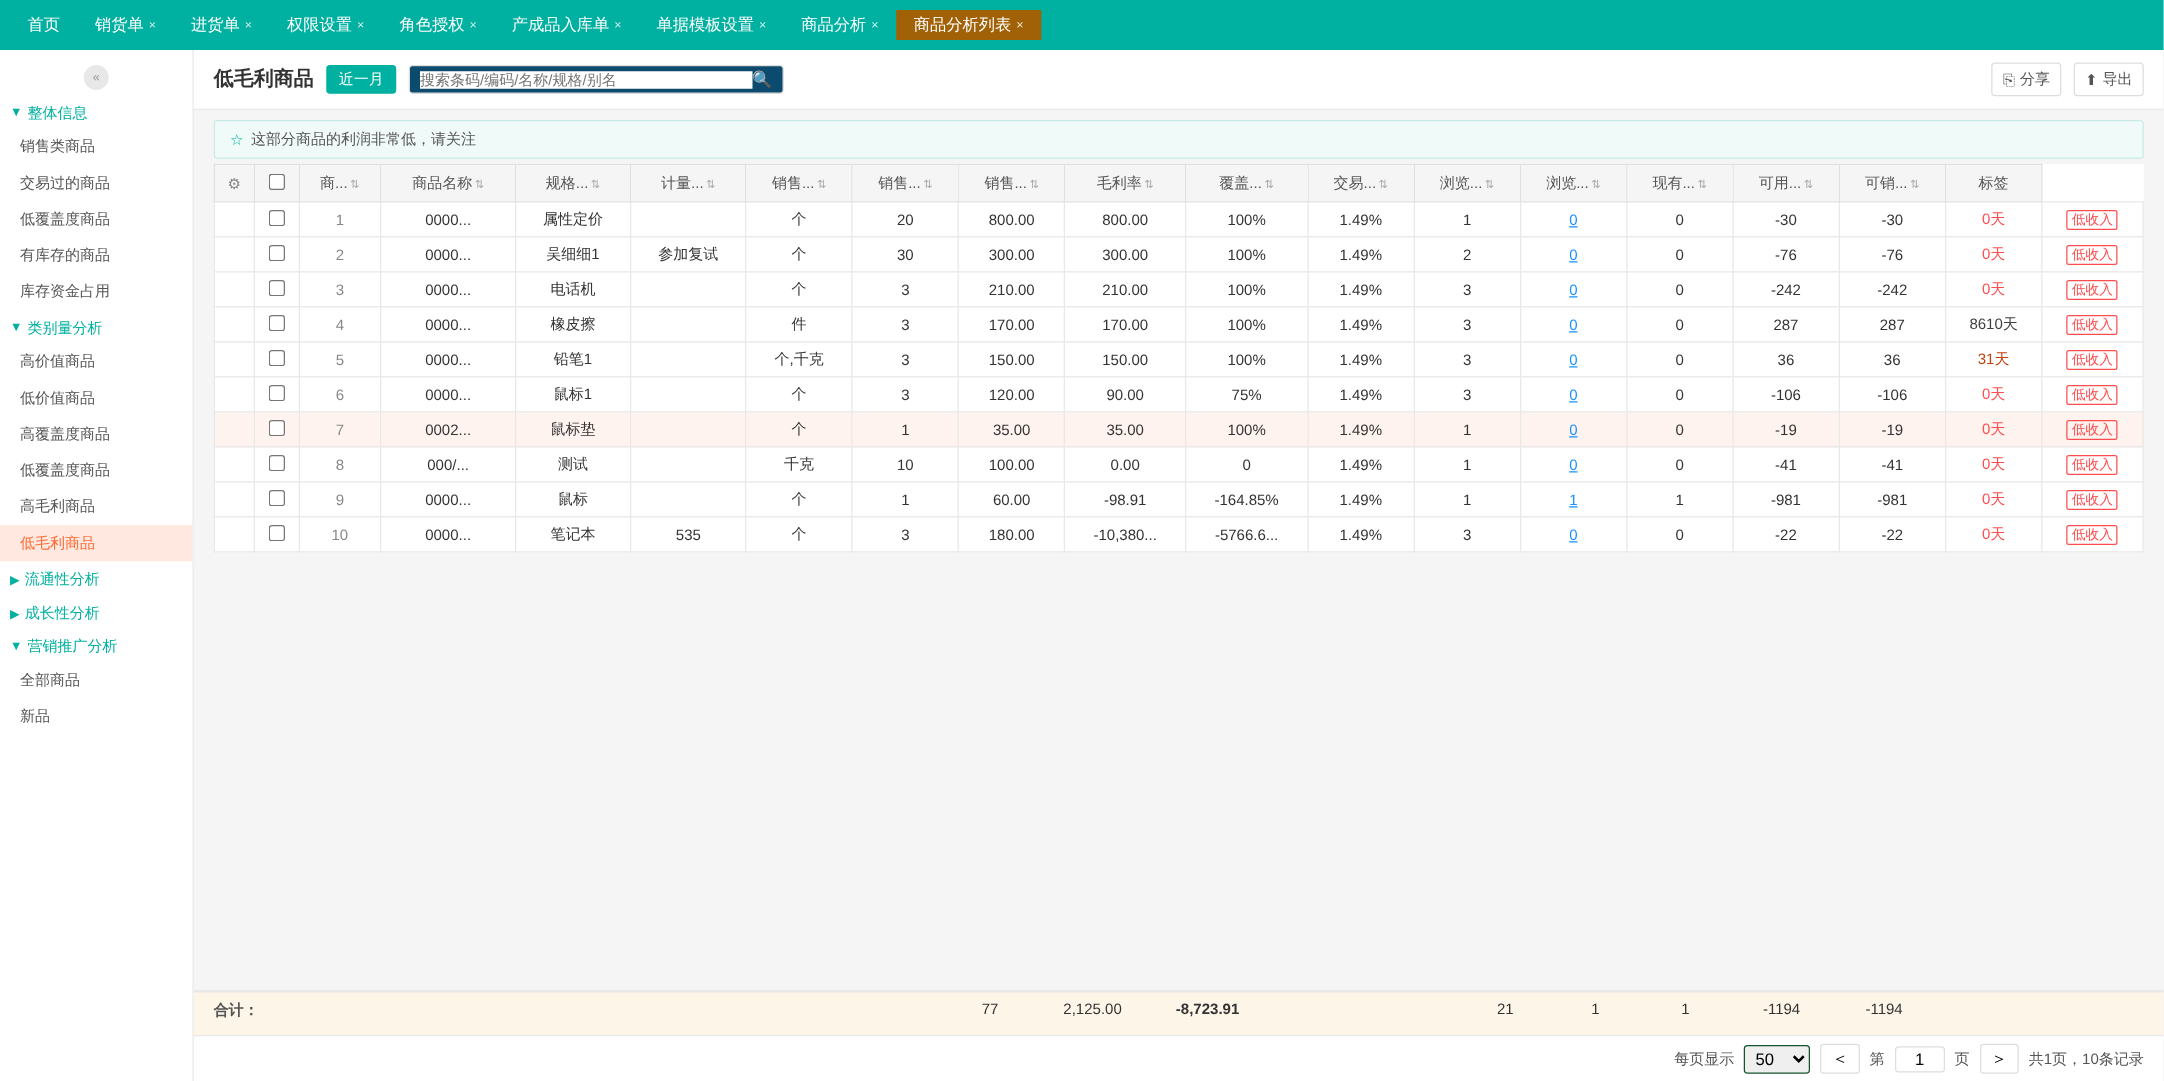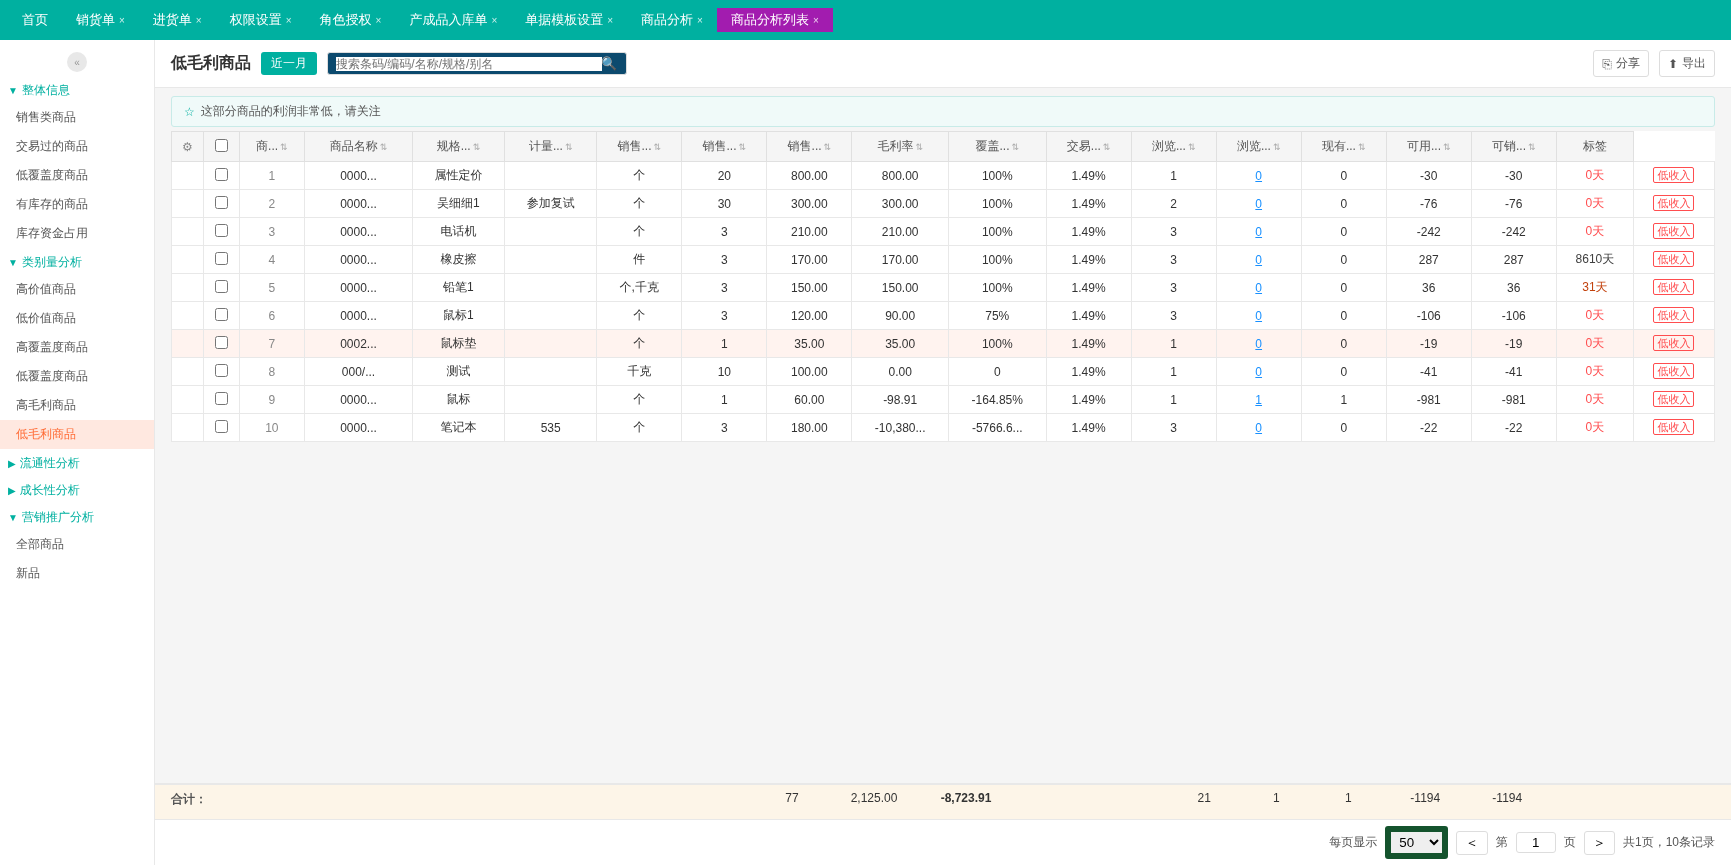--- a/index.html
+++ b/index.html
@@ -1,21 +1,21 @@
 <!DOCTYPE html>
 <html><head>
   <meta charset="utf-8">
   <style>
     * { margin: 0; padding: 0; box-sizing: border-box; }
     body { font-family: 'Microsoft YaHei', Arial, sans-serif; font-size: 12px; background: #f5f5f5; color: #333; width: 1731px; min-height: 865px; overflow-x: hidden; }
     
     
     .top-nav { background: #00b0a0; display: flex; align-items: center; height: 40px; padding: 0 8px; }
     .nav-item { color: #fff; padding: 0 14px; height: 24px; display: flex; align-items: center; cursor: pointer; font-size: 13px; white-space: nowrap; }
-    .nav-item.active { background: #a21caf; }
+    .nav-item.active { background: #a16207; }
     .nav-close { font-size: 10px; margin-left: 4px; opacity: 0.8; }
 
     
     .layout { display: flex; height: calc(865px - 40px); }
 
     
     .sidebar { width: 155px; background: #fff; border-right: 1px solid #e8e8e8; padding: 8px 0; flex-shrink: 0; overflow-y: auto; }
     .sidebar-group-title { color: #00b0a0; font-size: 12px; padding: 6px 12px 4px 8px; display: flex; align-items: center; cursor: pointer; }
     .sidebar-group-title .arrow { margin-right: 4px; font-size: 10px; }
     .sidebar-item { padding: 6px 12px 6px 16px; color: #555; cursor: pointer; font-size: 12px; white-space: nowrap; }
@@ -50,21 +50,21 @@
     .tag-low { color: #ff4d4f; font-size: 11px; border: 1px solid #ff4d4f; border-radius: 2px; padding: 1px 3px; }
     .link-cell { color: #1890ff; text-decoration: underline; cursor: pointer; }
     .settings-icon { color: #888; cursor: pointer; }
     
     
     .totals-bar { background: #fdf5e8; border-top: 2px solid #e8e8e8; padding: 6px 16px; display: flex; align-items: flex-start; gap: 0; min-height: 36px; }
     .totals-bar .total-label { font-weight: bold; color: #555; min-width: 60px; }
 
     
     .pagination-bar { background: #fff; border-top: 1px solid #e8e8e8; padding: 6px 16px; display: flex; align-items: center; justify-content: flex-end; gap: 8px; font-size: 12px; color: #555; }
-    .page-size-select { border: 6px solid #14532d; border-radius: 3px; padding: 2px 4px; }
+    .page-size-select { border: 1px solid #14532d; border-radius: 3px; padding: 2px 4px; }
     .page-btn { border: 1px solid #ddd; border-radius: 3px; padding: 2px 8px; cursor: pointer; background: #fff; }
     .page-input { border: 1px solid #ddd; border-radius: 3px; padding: 2px 4px; width: 40px; text-align: center; }
     input[type=checkbox] { cursor: pointer; }
 
     
     .table-area::-webkit-scrollbar { width: 6px; height: 6px; }
     .table-area::-webkit-scrollbar-thumb { background: #ccc; border-radius: 3px; }
     .table-area::-webkit-scrollbar-track { background: #f5f5f5; }
   </style>
 </head>

